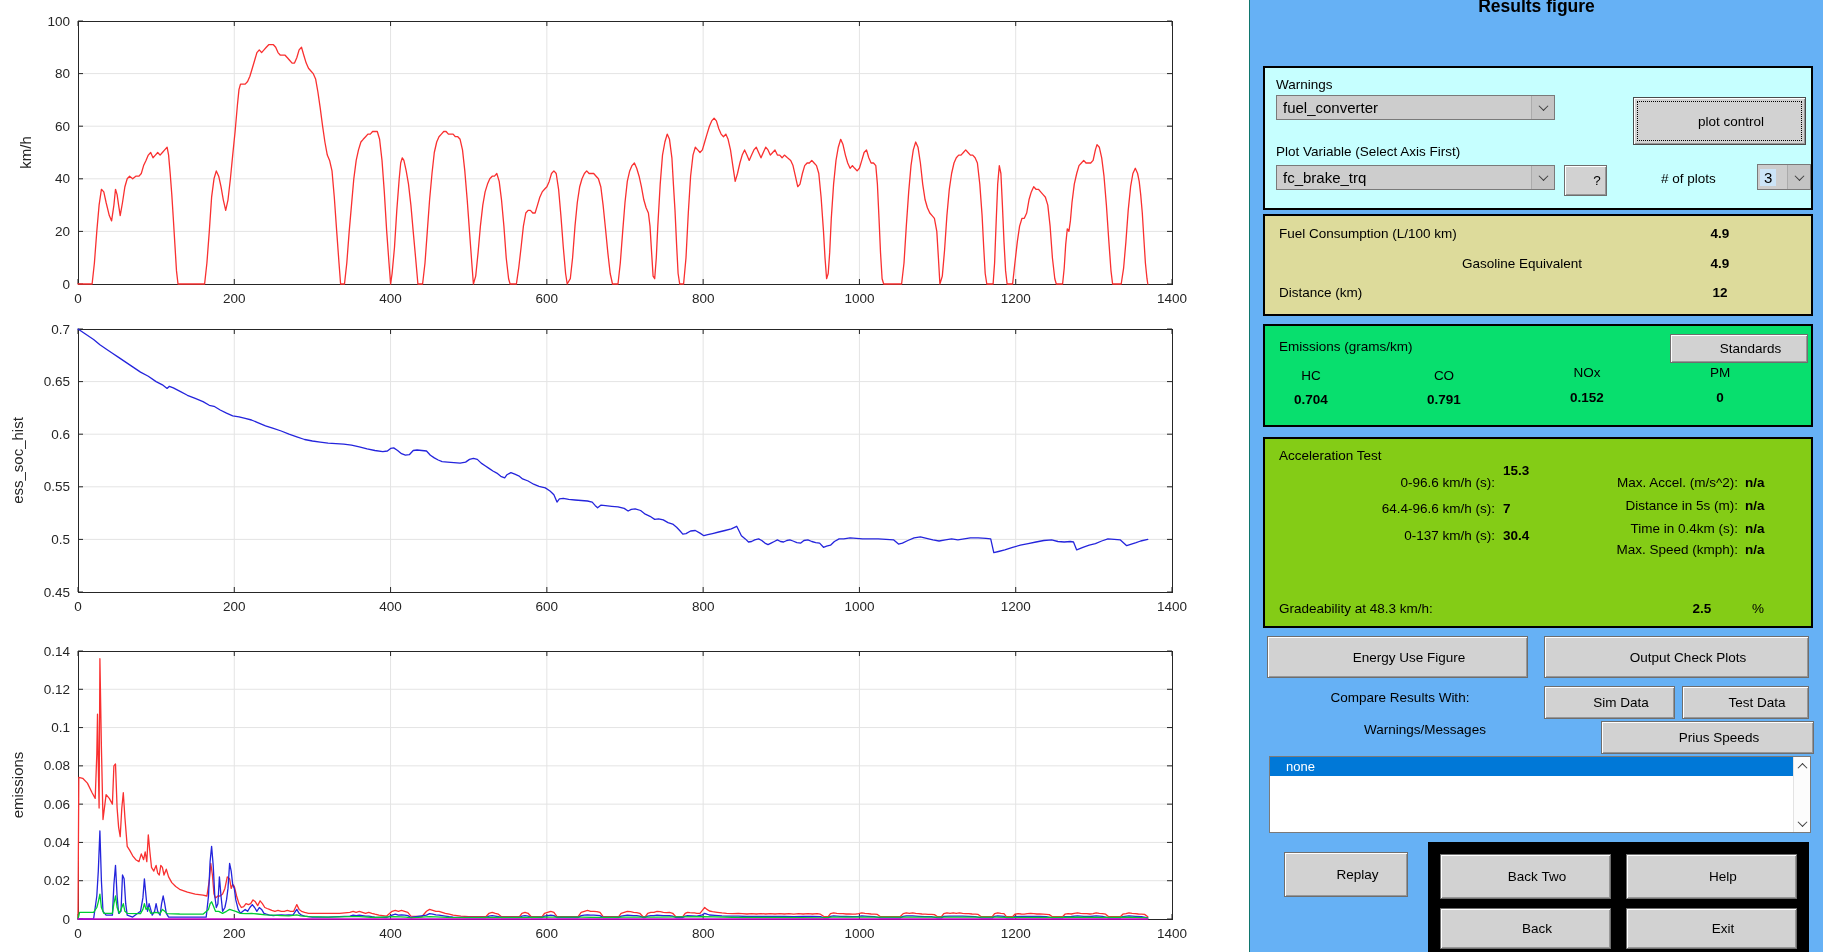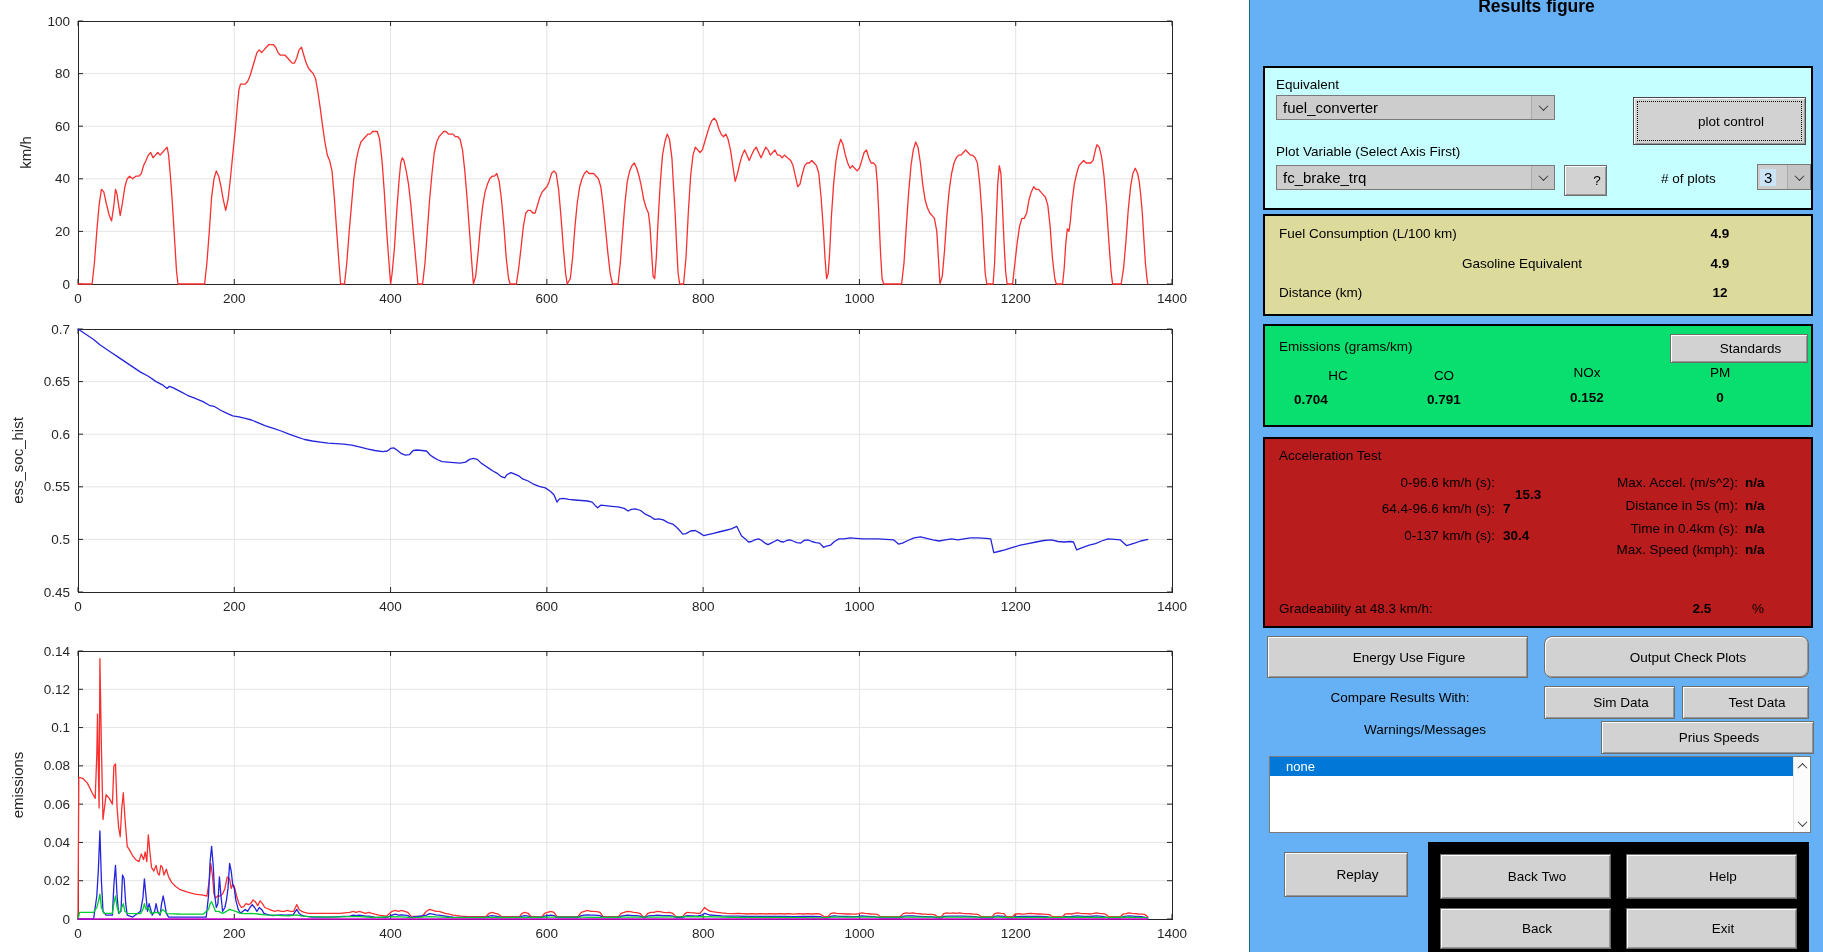--- a/index.html
+++ b/index.html
@@ -9,21 +9,21 @@
   .tick{font:13.5px "Liberation Sans",sans-serif;fill:#262626;}
   .ylab{font:15px "Liberation Sans",sans-serif;fill:#262626;}
 
   .panel{position:absolute;left:1249px;top:0;width:574px;height:952px;background:#66B1F5;border-left:1px solid #0f766e;box-sizing:border-box;}
   .panel *{box-sizing:border-box;}
   .panel-title{position:absolute;top:-4px;left:0;width:100%;text-align:center;font-size:17.5px;font-weight:bold;color:#000;}
   .gbox{position:absolute;border:2px solid #000;}
   .box-cyan{left:13px;top:66px;width:550px;height:144px;background:#C6FFFF;}
   .box-khaki{left:13px;top:214px;width:550px;height:102px;background:#DDDB9B;}
   .box-green{left:13px;top:324px;width:550px;height:103px;background:#08DF6E;}
-  .box-yellow{left:13px;top:437px;width:550px;height:191px;background:#b91c1c;}
+  .box-yellow{left:13px;top:437px;width:550px;height:191px;background:#84cc16;}
   .lbl{position:absolute;font-size:13.5px;color:#000;white-space:nowrap;}
   .val{font-weight:bold;}
 
   .btn{position:absolute;background:#D2D2D2;border:1px solid #6E6E6E;box-shadow:inset 1px 1px 0 #fff,inset -1px -1px 0 #979797;
        display:flex;align-items:center;justify-content:center;font-size:13.5px;color:#000;cursor:pointer;white-space:nowrap;padding-left:23px;}
   .btn-default{outline:1px dotted #000;outline-offset:-5px;border:1px solid #4a4a4a;}
   .combo{position:absolute;background:#CDCDCD;border:1px solid #7A7A7A;display:flex;align-items:center;
          font-size:15px;color:#000;padding-left:6px;cursor:pointer;}
   .combo .arrow-box{position:absolute;right:0;top:0;bottom:0;width:23px;background:#C4C4C4;border-left:1px solid #ababab;
          display:flex;align-items:center;justify-content:center;}
@@ -224,21 +224,21 @@
         <polyline points="78.0,919.0 93.6,919.0 96.8,896.0 98.3,871.1 99.9,830.9 101.4,880.7 103.0,911.3 106.1,915.2 112.4,915.2 113.9,884.5 115.5,865.4 117.1,896.0 118.6,913.3 121.0,911.3 122.5,875.0 124.1,878.8 125.7,903.7 127.2,915.2 132.7,917.1 140.5,911.3 142.9,897.9 144.4,878.8 146.0,896.0 147.5,911.3 149.1,903.7 150.7,909.4 152.2,915.2 154.6,911.3 156.1,903.7 157.7,911.3 160.1,915.2 161.6,903.7 163.2,896.0 164.7,903.7 166.3,913.3 168.6,917.1 179.6,917.1 206.2,917.1 208.5,896.0 210.1,861.6 211.6,846.3 213.2,865.4 214.8,896.0 216.3,907.5 217.9,903.7 219.4,876.9 221.0,896.0 222.6,911.3 224.9,907.5 226.5,899.9 228.0,888.4 229.6,863.5 231.2,871.1 232.7,884.5 234.3,888.4 235.8,899.9 238.2,909.4 240.5,913.3 242.9,911.3 245.2,909.4 247.6,911.3 249.9,907.5 252.3,904.6 254.6,907.5 256.9,911.3 259.3,907.5 261.6,909.4 264.0,913.3 266.3,914.2 269.4,915.2 273.4,915.6 277.3,915.2 281.2,914.8 285.1,915.2 289.0,914.8 292.9,915.2 296.8,909.4 299.1,913.3 301.5,915.2 304.6,916.1 312.4,917.1 328.1,917.1 349.9,916.1 353.1,915.2 356.2,915.6 359.3,915.2 362.4,915.6 365.6,916.1 368.7,916.1 371.8,916.7 374.9,917.1 386.7,917.5 392.1,915.2 395.3,914.2 398.4,915.2 401.5,914.8 404.6,915.2 407.8,915.6 410.9,917.5 426.5,915.2 429.6,913.6 432.8,914.2 435.9,914.8 439.0,915.2 442.1,915.6 445.3,916.1 449.2,916.7 453.1,917.1 468.7,917.5 485.9,917.5 489.0,916.1 492.2,915.6 495.3,916.1 498.4,916.7 501.5,917.5 519.5,917.5 521.9,916.1 525.0,915.6 528.1,916.1 531.2,917.5 542.2,917.5 544.5,916.1 547.6,915.6 550.8,915.2 553.9,915.6 557.0,917.5 578.1,917.5 581.2,915.6 584.4,915.2 587.5,914.8 590.6,915.2 593.7,915.2 596.9,915.4 600.0,915.6 603.1,917.5 618.7,917.5 621.1,916.1 624.2,915.6 627.3,915.2 630.5,915.4 633.6,915.6 636.7,915.7 639.8,916.1 643.0,917.5 645.3,917.5 647.7,916.1 650.8,915.6 653.9,915.6 657.0,915.2 660.2,915.4 663.3,915.6 666.4,915.7 669.5,915.6 672.7,916.1 675.8,917.5 682.8,917.5 685.2,916.1 687.5,915.6 692.2,915.9 696.9,916.1 702.4,914.8 704.7,913.3 707.0,914.2 709.4,915.0 714.9,915.4 721.9,915.9 726.6,916.1 738.3,916.1 746.9,916.5 756.3,916.5 765.7,916.5 775.0,916.5 784.4,916.5 793.8,916.7 803.2,916.5 812.5,916.5 820.4,916.7 824.3,917.9 828.2,917.9 830.5,916.3 833.6,915.9 839.9,916.3 846.1,916.5 852.4,916.7 858.6,916.3 861.8,915.9 868.0,916.3 874.3,916.7 880.5,917.9 900.1,917.9 903.2,916.3 906.3,915.9 912.6,915.9 918.8,916.3 925.1,916.7 931.3,916.7 937.6,917.9 941.5,917.9 943.8,916.3 950.1,916.1 956.3,916.1 962.6,916.1 968.8,916.3 975.1,916.7 981.3,917.9 992.3,917.9 994.6,916.3 997.7,915.9 1000.9,916.1 1004.0,916.3 1006.3,917.9 1012.6,917.9 1014.9,916.7 1021.2,916.5 1027.4,916.3 1033.7,916.3 1039.9,916.5 1046.2,916.7 1052.4,917.9 1062.6,917.9 1064.9,916.7 1071.2,916.5 1077.4,915.9 1083.7,916.3 1090.0,916.5 1096.2,915.9 1102.5,916.3 1108.7,917.9 1120.4,917.9 1122.8,916.7 1129.0,915.9 1135.3,916.3 1141.5,916.7 1147.8,917.9" fill="none" stroke="#2424DC" stroke-width="1.3" stroke-linejoin="round" stroke-linecap="round"></polyline>
         <polyline points="78.0,919.0 79.6,912.3 93.6,912.3 96.8,907.5 98.3,901.8 99.9,894.1 101.4,907.5 103.8,913.3 112.4,913.3 113.9,903.7 115.5,896.0 117.1,907.5 119.4,913.3 121.8,907.5 123.3,903.7 124.9,911.3 127.2,913.3 140.5,913.6 142.9,909.4 144.4,903.7 146.0,909.4 148.3,907.5 150.7,913.3 156.1,912.3 160.1,913.3 162.4,909.4 164.7,911.3 167.1,913.6 179.6,914.0 203.0,914.2 208.5,909.4 210.1,903.7 211.6,901.8 213.2,905.6 215.5,911.3 218.7,911.3 222.6,913.3 226.5,911.3 229.6,909.4 232.7,910.4 235.8,911.3 240.5,913.3 246.0,913.6 251.5,913.3 257.7,914.0 265.5,914.8 273.4,915.2 281.2,915.6 289.0,915.9 296.8,914.8 300.7,915.9 308.5,916.7 328.1,917.1 351.5,916.7 359.3,916.7 374.9,917.5 394.5,916.7 406.2,917.1 410.9,917.9 429.6,916.7 441.4,917.1 453.1,917.7 492.2,917.5 523.4,917.5 546.9,917.1 582.0,917.1 600.0,917.5 625.0,917.1 656.3,917.1 703.1,916.7 742.2,917.5 781.3,917.5 820.4,917.9 832.1,917.1 859.4,917.1 906.3,917.1 945.4,917.1 996.2,917.1 1015.7,917.5 1047.0,917.5 1078.2,917.1 1101.7,917.5 1129.0,917.1 1147.8,917.9" fill="none" stroke="#00CC33" stroke-width="1.3" stroke-linejoin="round" stroke-linecap="round"></polyline>
         <polyline points="78.0,919.0 1147.8,919.0" fill="none" stroke="#CC00CC" stroke-width="1.3" stroke-linejoin="round" stroke-linecap="round"></polyline>
       </svg>
   </div>
 
   <div class="panel">
     <div class="panel-title">Results figure</div>
 
     <div class="gbox box-cyan">
-      <div class="lbl" style="left:11px;top:9px;">Equivalent</div>
+      <div class="lbl" style="left:11px;top:9px;">Warnings</div>
       <div class="combo" style="left:11px;top:27px;width:279px;height:25px;">
         <span>fuel_converter</span>
         <span class="arrow-box">
             <span class="chev"></span>
           </span>
       </div>
       <div class="btn btn-default" style="left:368px;top:29px;width:173px;height:48px;">plot control</div>
       <div class="lbl" style="left:11px;top:76px;">Plot Variable (Select Axis First)</div>
       <div class="combo" style="left:11px;top:97px;width:279px;height:25px;">
         <span>fc_brake_trq</span>
@@ -261,53 +261,53 @@
       <div class="lbl val" style="left:409px;top:10px;width:92px;text-align:center;">4.9</div>
       <div class="lbl" style="left:0;top:40px;width:100%;text-align:center;padding-right:32px;">Gasoline Equivalent</div>
       <div class="lbl val" style="left:409px;top:40px;width:92px;text-align:center;">4.9</div>
       <div class="lbl" style="left:14px;top:69px;">Distance (km)</div>
       <div class="lbl val" style="left:409px;top:69px;width:92px;text-align:center;">12</div>
     </div>
 
     <div class="gbox box-green">
       <div class="lbl" style="left:14px;top:13px;">Emissions (grams/km)</div>
       <div class="btn" style="left:405px;top:8px;width:138px;height:29px;">Standards</div>
-      <div class="em-col" style="left:0;top:42px;margin-left:27px;">HC</div>
+      <div class="em-col" style="left:0;top:42px;">HC</div>
       <div class="em-col" style="left:133px;top:42px;">CO</div>
       <div class="em-col" style="left:276px;top:39px;">NOx</div>
       <div class="em-col" style="left:409px;top:39px;">PM</div>
       <div class="em-col val" style="left:0;top:66px;">0.704</div>
       <div class="em-col val" style="left:133px;top:66px;">0.791</div>
       <div class="em-col val" style="left:276px;top:64px;">0.152</div>
       <div class="em-col val" style="left:409px;top:64px;">0</div>
     </div>
 
     <div class="gbox box-yellow">
       <div class="lbl" style="left:14px;top:9px;">Acceleration Test</div>
       <div class="lbl" style="left:14px;top:36px;width:216px;text-align:right;">0-96.6 km/h (s):</div>
-      <div class="lbl val" style="left:238px;top:48px;margin-left:12px;">15.3</div>
+      <div class="lbl val" style="left:238px;top:24px;">15.3</div>
       <div class="lbl" style="left:14px;top:62px;width:216px;text-align:right;">64.4-96.6 km/h (s):</div>
       <div class="lbl val" style="left:238px;top:62px;">7</div>
       <div class="lbl" style="left:14px;top:89px;width:216px;text-align:right;">0-137 km/h (s):</div>
       <div class="lbl val" style="left:238px;top:89px;">30.4</div>
       <div class="lbl" style="left:205px;top:36px;width:268px;text-align:right;">Max. Accel. (m/s^2):</div>
       <div class="lbl val" style="left:480px;top:36px;">n/a</div>
       <div class="lbl" style="left:205px;top:59px;width:268px;text-align:right;">Distance in 5s (m):</div>
       <div class="lbl val" style="left:480px;top:59px;">n/a</div>
       <div class="lbl" style="left:205px;top:82px;width:268px;text-align:right;">Time in 0.4km (s):</div>
       <div class="lbl val" style="left:480px;top:82px;">n/a</div>
       <div class="lbl" style="left:205px;top:103px;width:268px;text-align:right;">Max. Speed (kmph):</div>
       <div class="lbl val" style="left:480px;top:103px;">n/a</div>
       <div class="lbl" style="left:14px;top:162px;">Gradeability at 48.3 km/h:</div>
       <div class="lbl val" style="left:415px;top:162px;width:44px;text-align:center;">2.5</div>
       <div class="lbl" style="left:487px;top:162px;">%</div>
     </div>
 
     <div class="btn" style="left:17px;top:636px;width:261px;height:42px;">Energy Use Figure</div>
-    <div class="btn" style="left:294px;top:636px;width:265px;height:42px;border-radius:8px;">Output Check Plots</div>
+    <div class="btn" style="left:294px;top:636px;width:265px;height:42px;">Output Check Plots</div>
     <div class="lbl" style="left:40px;top:690px;width:220px;text-align:center;">Compare Results With:</div>
     <div class="btn" style="left:294px;top:686px;width:131px;height:33px;">Sim Data</div>
     <div class="btn" style="left:432px;top:686px;width:127px;height:33px;">Test Data</div>
     <div class="lbl" style="left:65px;top:722px;width:220px;text-align:center;">Warnings/Messages</div>
     <div class="btn" style="left:351px;top:721px;width:213px;height:33px;">Prius Speeds</div>
 
     <div class="listbox">
       <div class="lb-item selected">none</div>
       <div class="lb-scroll">
         <span class="sb up">

